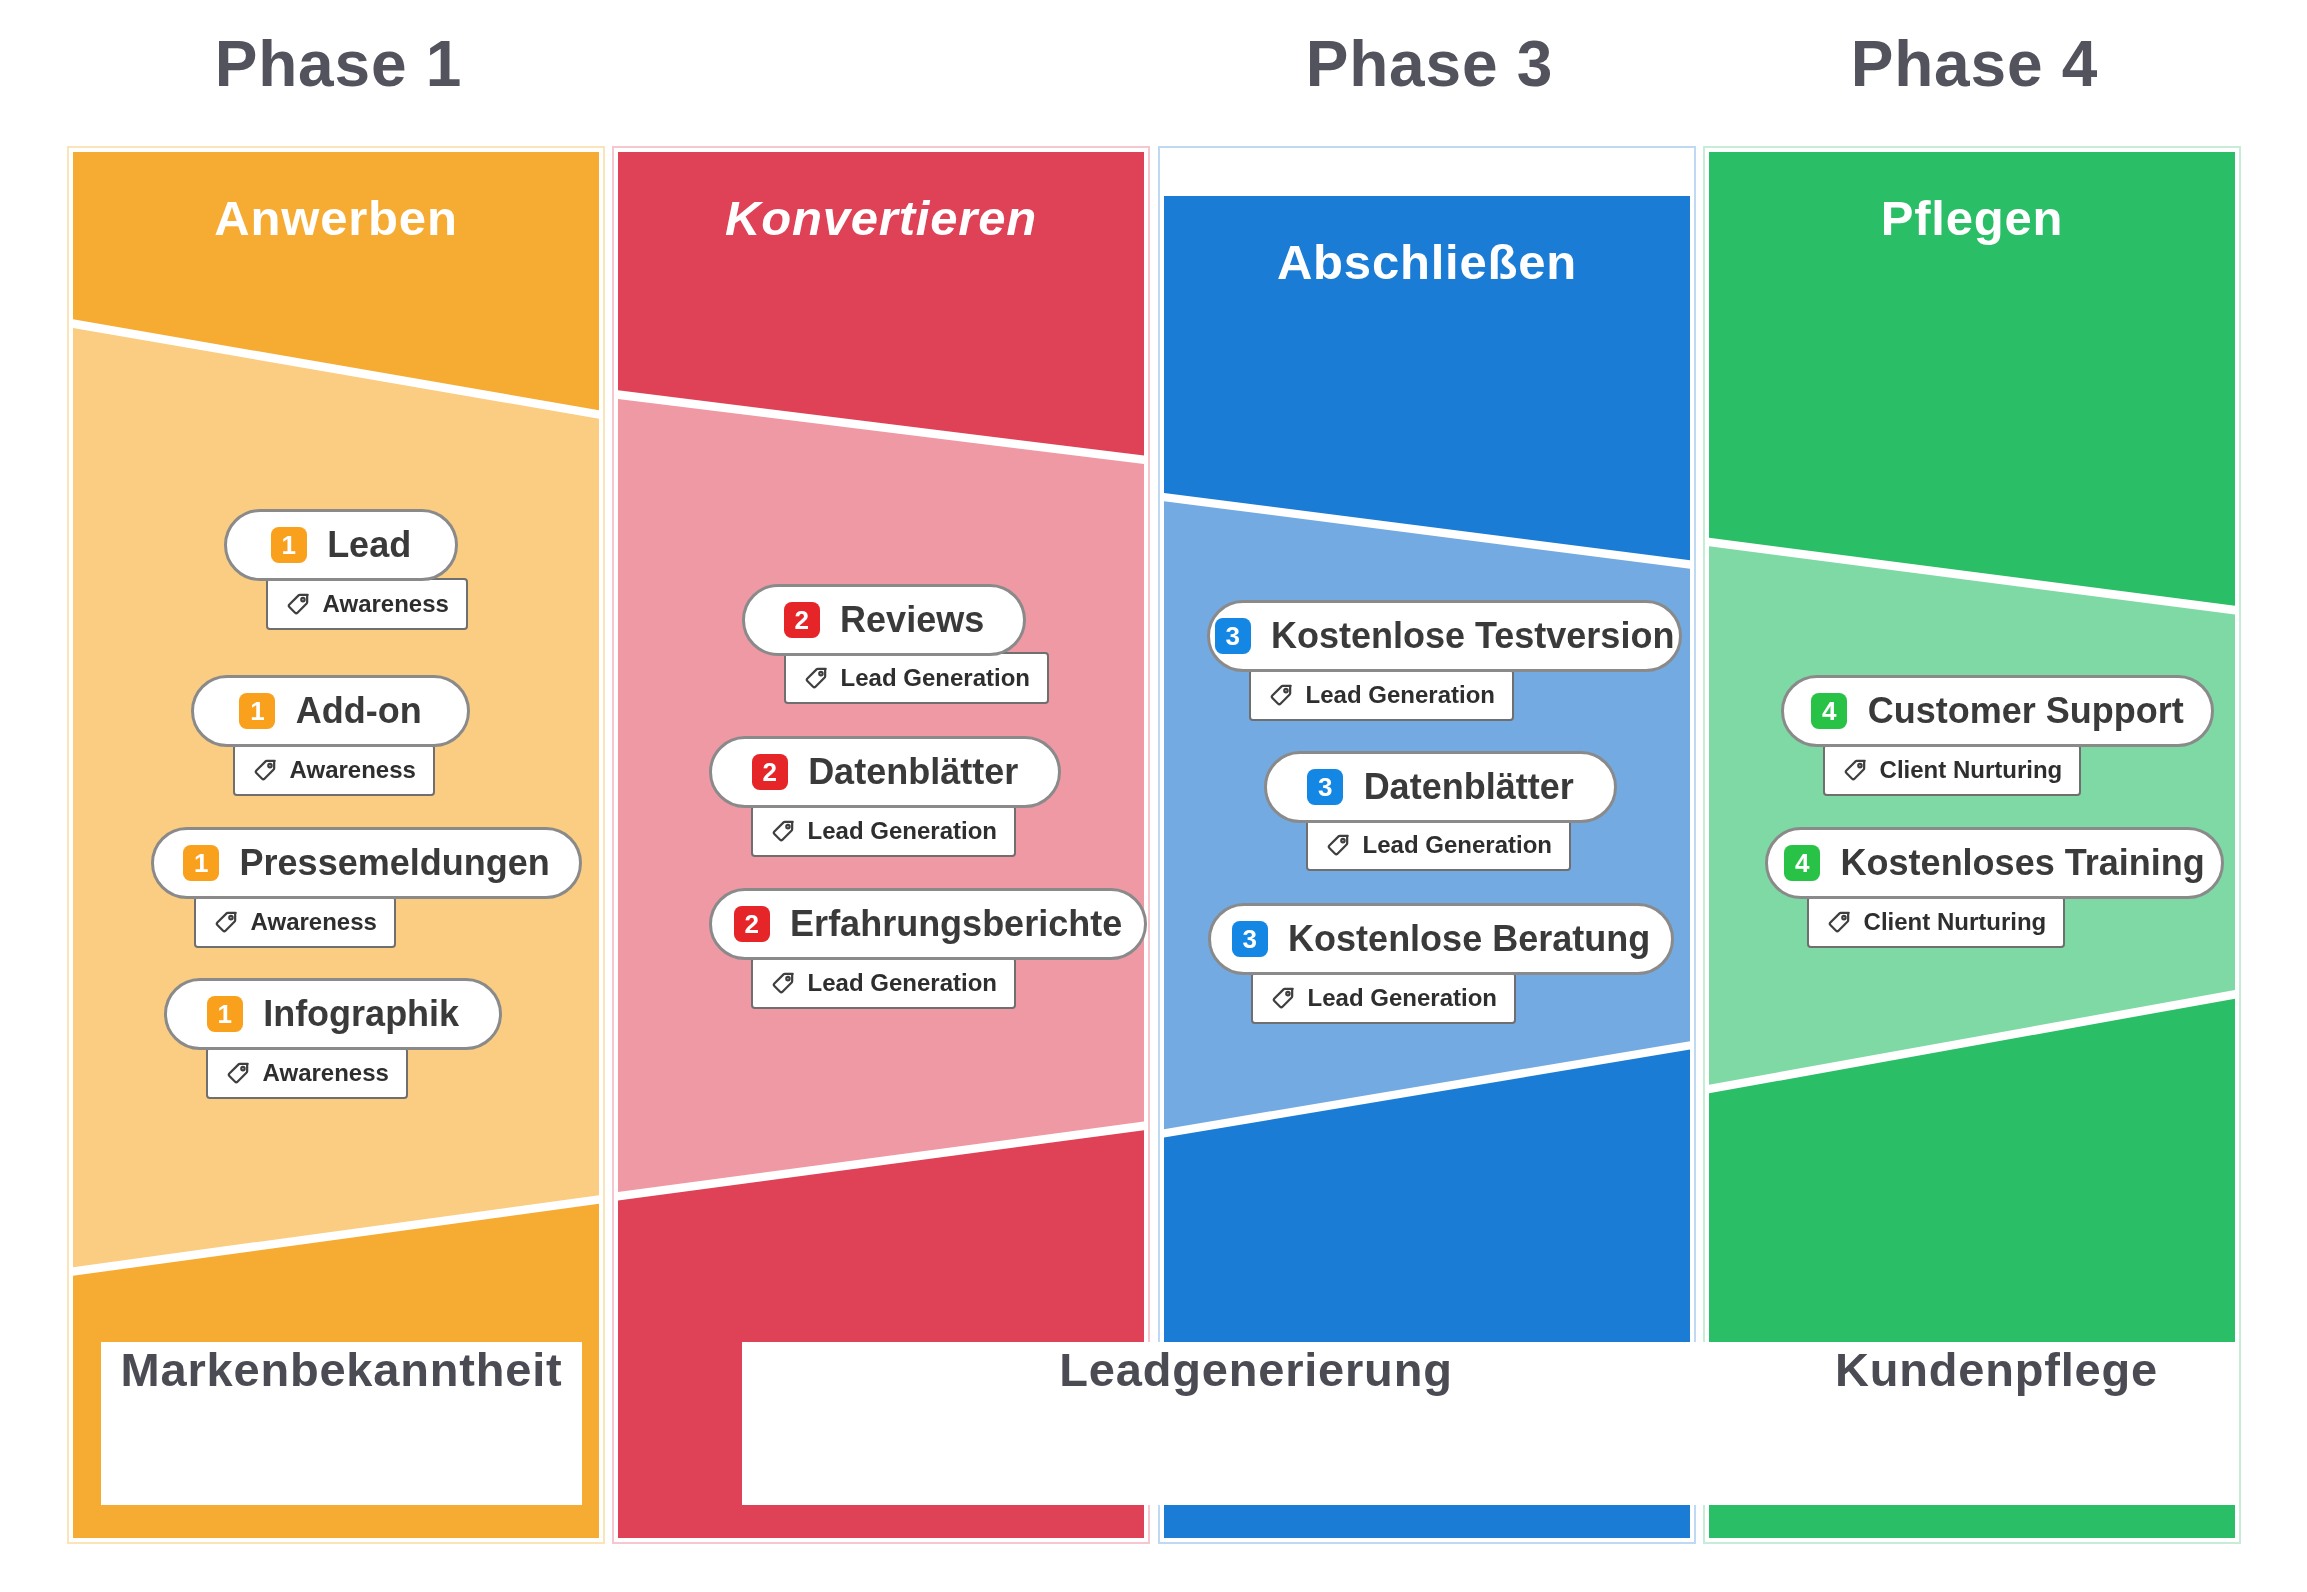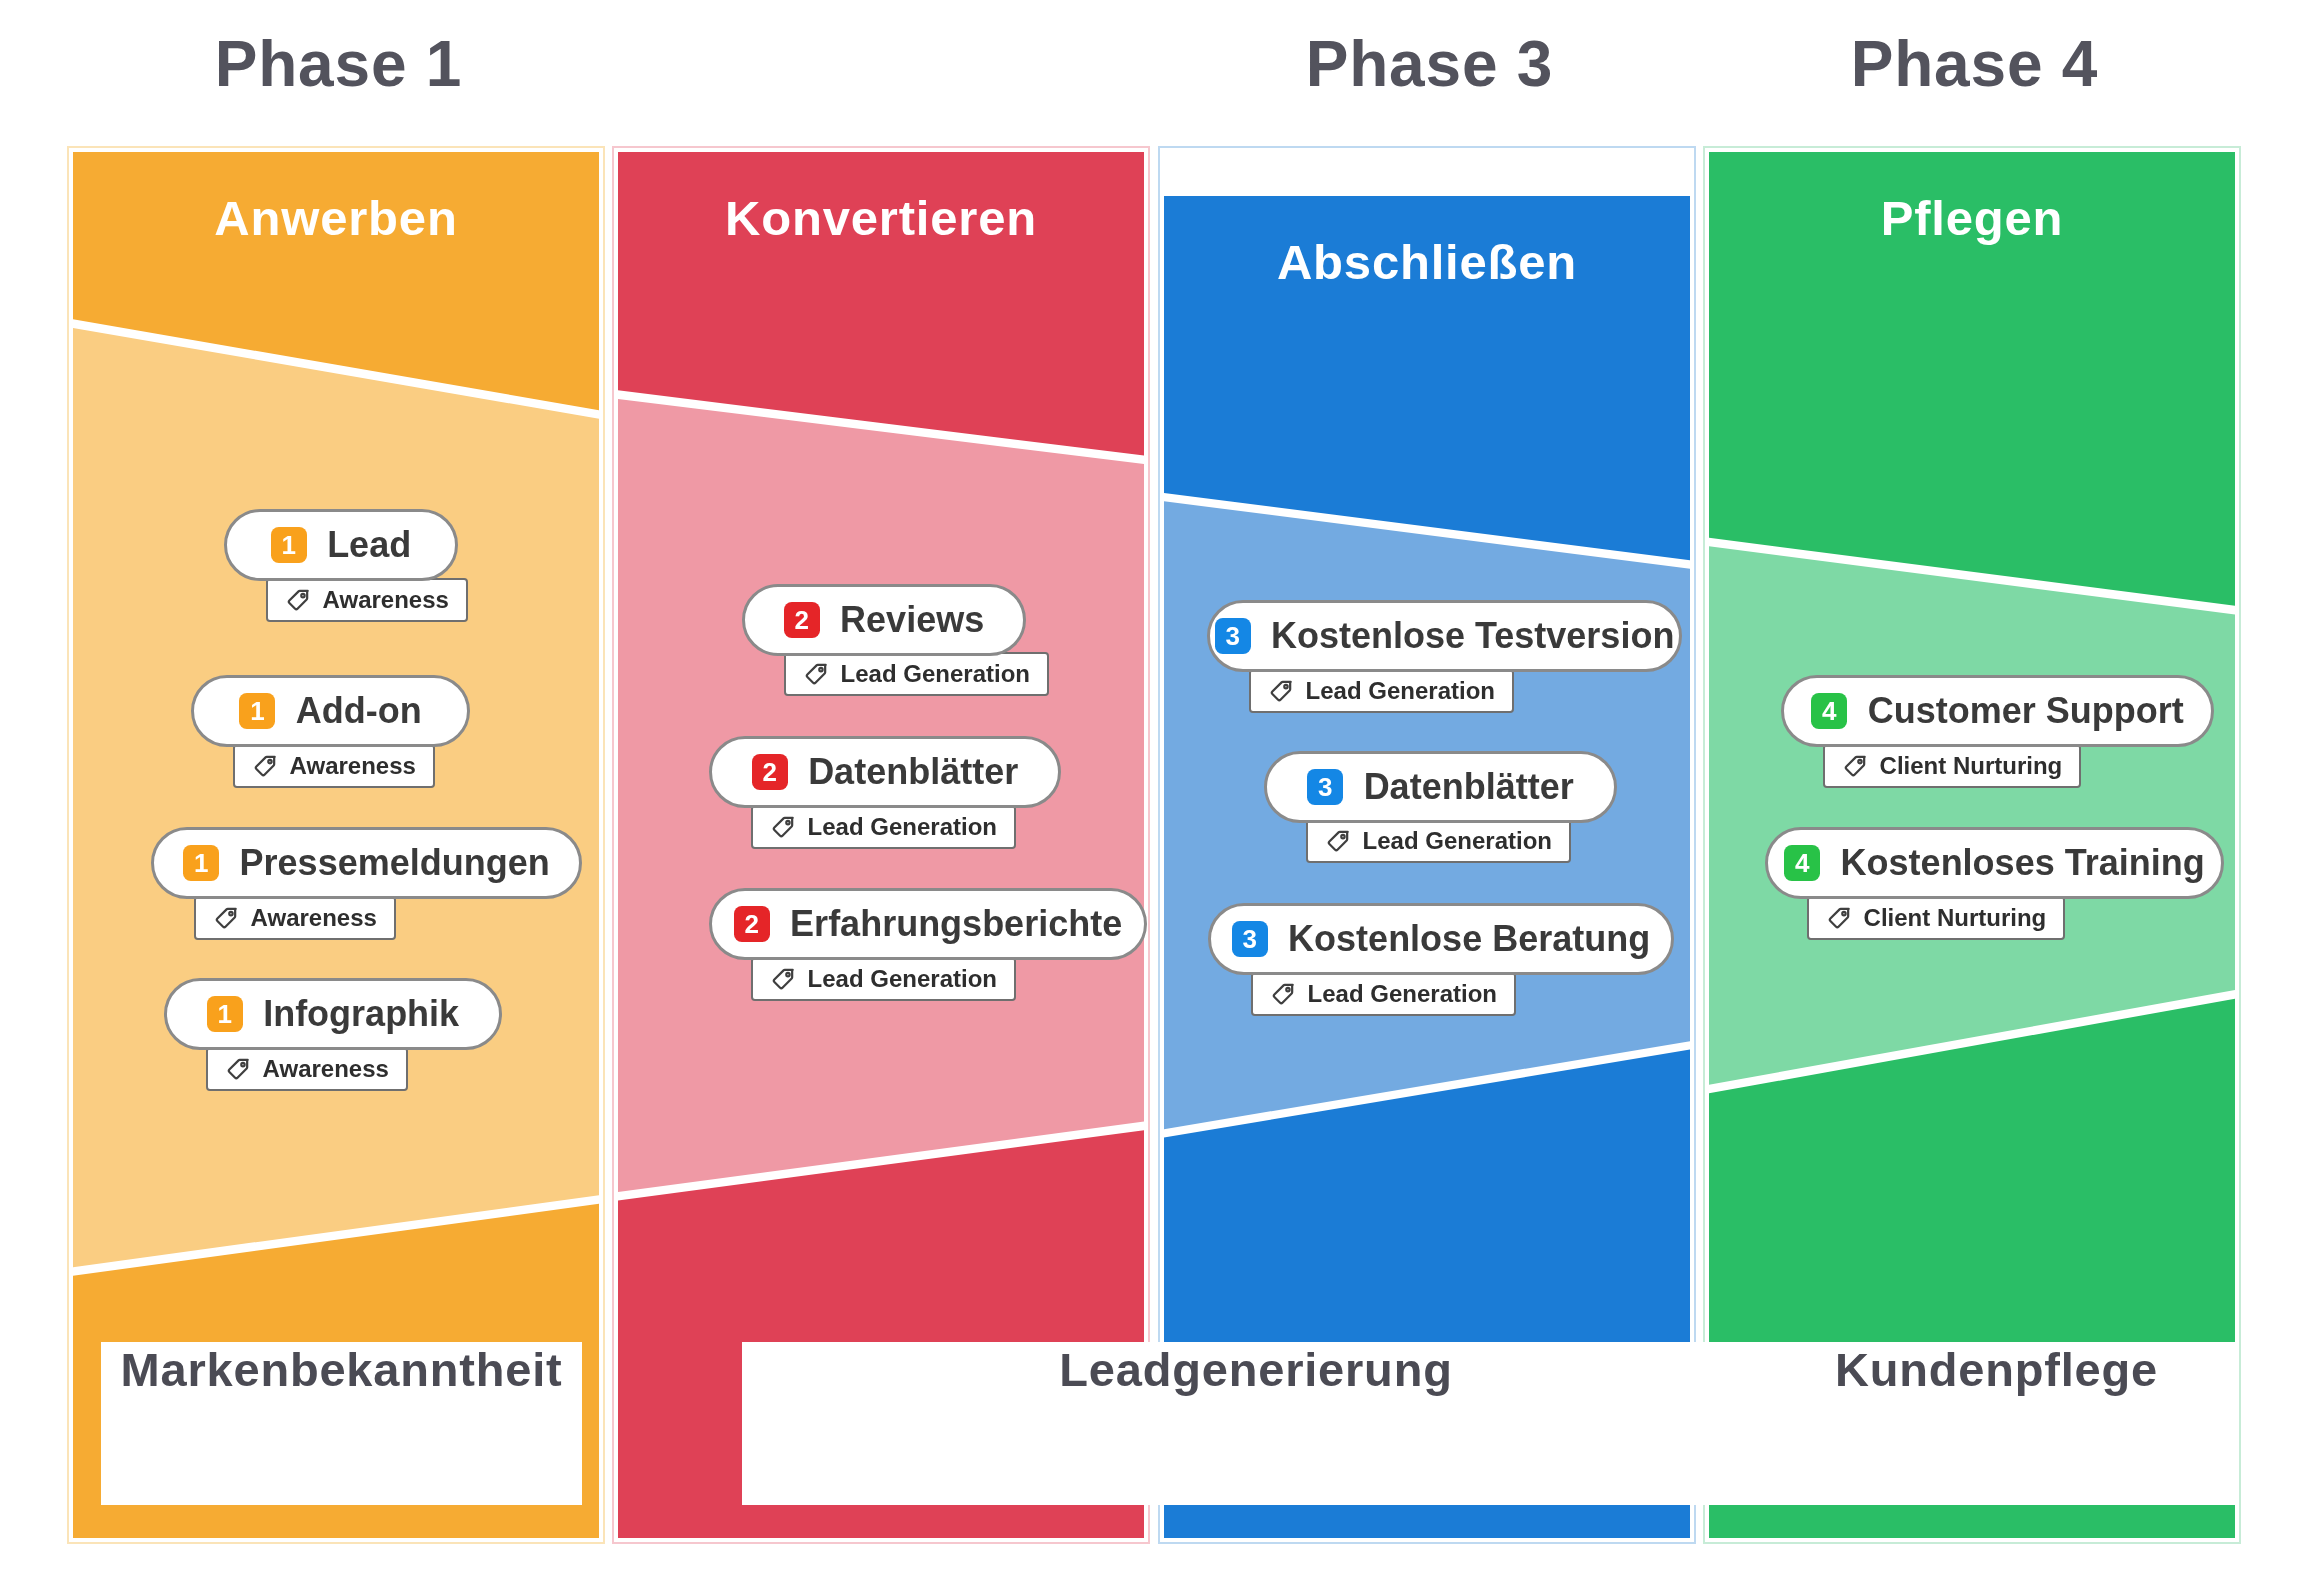--- a/index.html
+++ b/index.html
@@ -21,21 +21,21 @@
   .col{
     position:absolute;top:0;width:534px;height:1394px;
     background:#ffffff;border:2.3px solid #eee;
   }
   .c0{left:0;border-color:var(--p0f);}
   .c1{left:545px;border-color:var(--p1f);}
   .c2{left:1091px;border-color:var(--p2f);}
   .c3{left:1636px;border-color:var(--p3f);}
   .col-fill{position:absolute;left:3.9px;top:3.9px;right:3.9px;bottom:3.9px;overflow:hidden;}
   .c0 .col-fill{background:var(--p0s);}
-  .c1 .col-fill{background:var(--p1s);}
+  .c1 .col-fill{background:var(--p1s);font-style:italic;}
   .c2 .col-fill{background:var(--p2s);margin-top:44px;}
   .c3 .col-fill{background:var(--p3s);}
   .funnel-svg{position:absolute;left:0;top:0;width:100%;height:100%;display:block;}
   .c0 .funnel-poly{fill:var(--p0l);}
   .c1 .funnel-poly{fill:var(--p1l);}
   .c2 .funnel-poly{fill:var(--p2l);}
   .c3 .funnel-poly{fill:var(--p3l);}
   .funnel-line{stroke:#ffffff;stroke-width:11;}
   .col-header{
     position:absolute;left:0;top:38px;width:100%;
@@ -54,21 +54,21 @@
     width:36px;height:36px;border-radius:7.8px;flex:0 0 auto;
     display:flex;align-items:center;justify-content:center;
     color:#ffffff;font-size:26px;font-weight:700;
   }
   .badge.b0{background:var(--p0b);}
   .badge.b1{background:var(--p1b);}
   .badge.b2{background:var(--p2b);}
   .badge.b3{background:var(--p3b);}
   
   .tag{
-    position:absolute;height:44px;
+    position:absolute;height:52px;
     background:#ffffff;border:2.3px solid #6F6F6F;border-radius:3.9px;
     display:inline-flex;align-items:center;gap:11px;padding:0 17px;
     box-sizing:border-box;z-index:5;
   }
   .tag-label{font-size:24px;font-weight:600;color:#2E2E2E;white-space:nowrap;}
   .tag-icon{width:26.6px;height:26.6px;flex:0 0 auto;}
   
   .footer-box{
     position:absolute;top:1196px;height:163px;background:#ffffff;
     display:flex;align-items:flex-start;justify-content:center;z-index:7;

